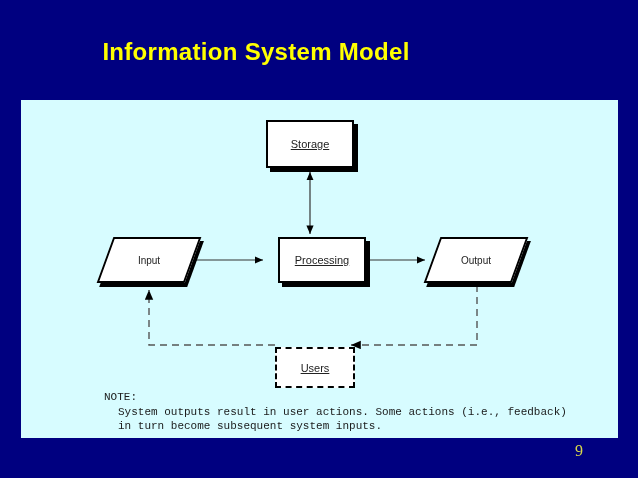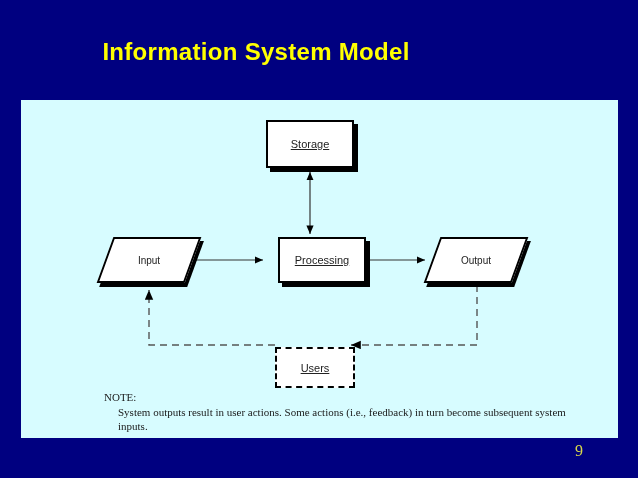--- a/index.html
+++ b/index.html
@@ -110,21 +110,21 @@
   }
   
   #note {
     position: absolute;
     left: 83px;
     top: 290px;
     width: 470px;
     color: #1a1a1a;
     font-size: 11px;
     line-height: 14.5px;
-    font-family: Liberation Serif, serif;
+    font-family: Liberation Mono, monospace;
   }
   #note-label { display: block; }
   #note-body { display: block; margin-left: 14px; }
   #page-number {
     position: absolute;
     right: 55px;
     top: 442px;
     color: #d8d84a;
     font-family: "Liberation Serif", serif;
     font-size: 16px;

